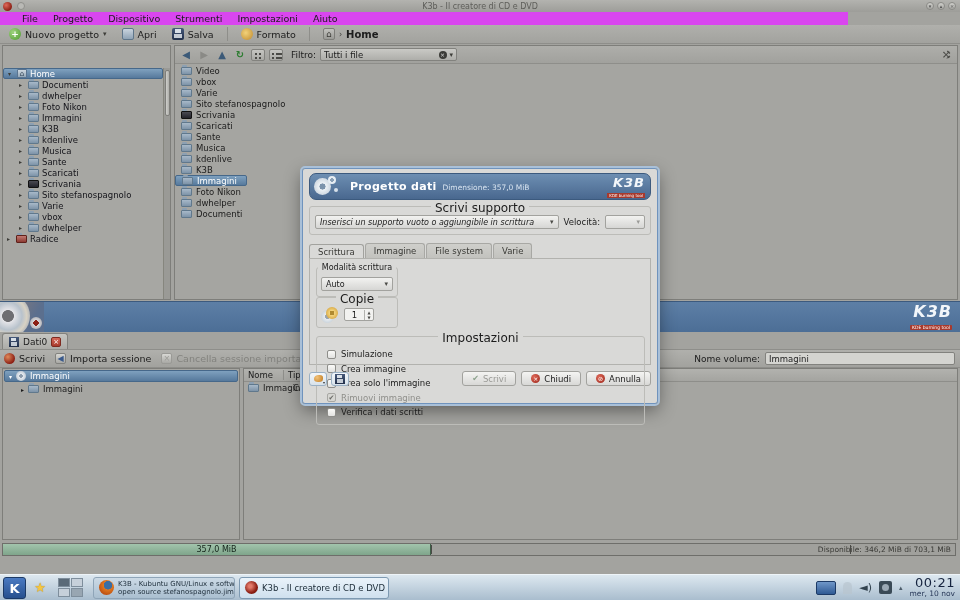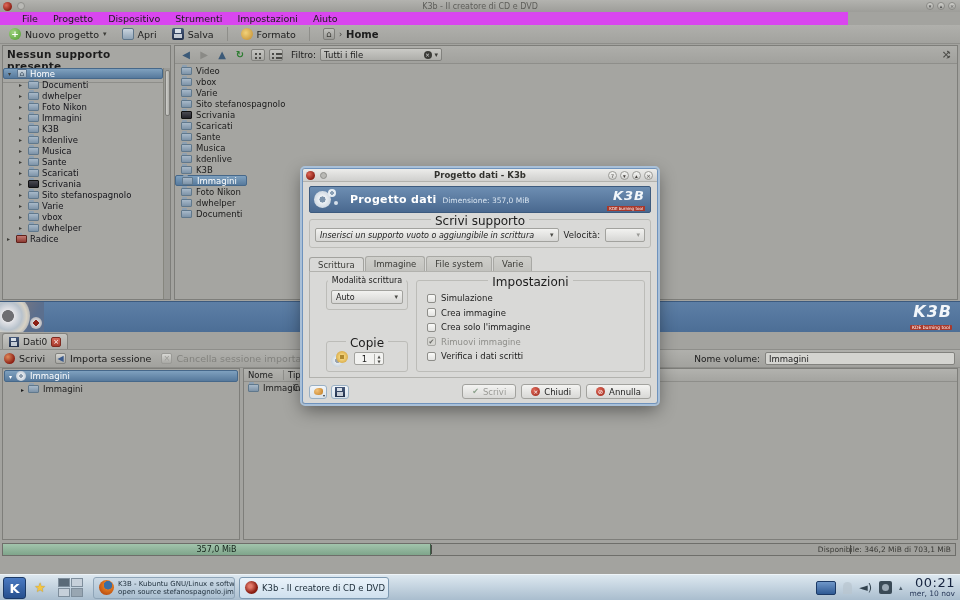--- a/index.html
+++ b/index.html
@@ -112,21 +112,21 @@
   .pavail{position:absolute;right:4px;top:0;height:11px;display:flex;align-items:center;font-size:7.5px;color:#3a3a36;}
   .statusbar{left:0;top:558px;width:960px;height:14px;display:flex;align-items:center;justify-content:flex-end;gap:14px;font-size:8.5px;color:#33332f;padding-right:5px;}
   .templed{display:inline-block;width:12px;height:7px;background:linear-gradient(#9cc49c,#5f9a5f);border:1px solid #3f6f3f;border-radius:1px;margin-right:3px;vertical-align:middle;}
 
   
   .dialog{left:302px;top:168px;width:356px;height:236px;background:#d9d9d7;border:1px solid #6f93bd;outline:2px solid #a9c0d8;border-radius:3px;box-shadow:0 6px 18px rgba(0,0,0,.45);z-index:10;font-size:9px;}
   .dtitle{height:13px;background:linear-gradient(#ececea,#cfcfcd);border-bottom:1px solid #b2b2ae;display:flex;align-items:center;border-radius:2px 2px 0 0;}
   .dtitle .dtext{position:absolute;left:0;right:0;text-align:center;font-weight:bold;font-size:8.5px;color:#33332f;}
   .dbtns{margin-left:auto;display:flex;gap:3px;margin-right:4px;z-index:2;}
   .dbtn{width:9px;height:9px;border-radius:50%;background:linear-gradient(#f6f6f4,#d2d2d0);border:1px solid #9a9a96;font-size:5.5px;line-height:8px;text-align:center;color:#44403c;}
-  .dheader{margin:4px 6px 3px 6px;height:27px;background:linear-gradient(#6d8eb2,#49688f);border:1px solid #3c5a7e;border-radius:2px;position:relative;display:flex;align-items:center;overflow:hidden;}
+  .dheader{margin:4px 6px 3px 6px;height:27px;background:linear-gradient(#6d8eb2,#49688f);border:1px solid #3c5a7e;border-radius:7px;position:relative;display:flex;align-items:center;overflow:hidden;}
   .hcd{position:relative;width:30px;height:22px;margin-left:4px;flex:none;}
   .hcd .c1{position:absolute;left:0;top:2px;width:17px;height:17px;border-radius:50%;background:radial-gradient(circle,#7c93ab 24%,#eef2f6 27%,#ccd6e0 75%);}
   .hcd .c2{position:absolute;left:14px;top:0;width:8px;height:8px;border-radius:50%;background:radial-gradient(circle,#8aa0b6 28%,#e6edf3 32%);}
   .hcd .c3{position:absolute;left:20px;top:12px;width:4px;height:4px;border-radius:50%;background:#d6e0ea;}
   .hmain{display:flex;align-items:baseline;gap:6px;margin-left:6px;}
   .htitle{font-weight:bold;font-size:11px;color:#fff;letter-spacing:.3px;}
   .hsize{font-size:7.5px;color:#d8e4f0;}
   .hlogo{position:absolute;right:5px;top:2px;text-align:right;}
   .hlogo .big{font-size:13px;font-weight:bold;font-style:italic;color:#f2f6fa;line-height:13px;letter-spacing:1px;}
   .hlogo .tag{display:inline-block;background:#a8392c;color:#fff;font-size:4px;padding:0 2px;}
@@ -136,21 +136,21 @@
   .mediumgrp{margin:6px 6px 2px 6px;padding:8px 5px 5px 5px;}
   .medrow{display:flex;align-items:center;gap:5px;}
   .dcombo{display:flex;align-items:center;background:linear-gradient(#f2f2f0,#d6d6d4);border:1px solid #a2a29e;border-radius:2px;height:14px;padding:0 4px;gap:4px;}
   .dcombo .cval{flex:1;font-size:8px;font-style:italic;white-space:nowrap;overflow:hidden;}
   .dcombo .car{font-size:7px;color:#4a4a46;}
   .medcombo{flex:1;}
   .spdcombo{width:40px;}
   .dtabs{display:flex;margin:8px 6px 0 6px;gap:1px;}
   .dtab{padding:2px 8px 2px 8px;font-size:8.5px;background:linear-gradient(#cfcfcb,#c2c2be);border:1px solid #a8a8a4;border-bottom:none;border-radius:3px 3px 0 0;color:#3a3a36;}
   .dtab.active{background:#d9d9d7;font-weight:normal;position:relative;top:1px;border-color:#a2a29e;}
-  .dcontent{margin:0 6px;border:1px solid #b2b2ae;height:107px;position:relative;background:#d9d9d7;display:flex;padding:8px 5px 5px 16px;gap:8px;}
+  .dcontent{margin:0 6px;border:1px solid #b2b2ae;height:107px;position:relative;background:#d9d9d7;display:flex;padding:8px 5px 5px 6px;gap:8px;flex-direction:column;}
   .leftcol{width:82px;display:flex;flex-direction:column;}
   .modegrp{padding:9px 4px 5px 4px;}
   .modegrp .dcombo{width:100%;}
   .copiesgrp{margin-top:auto;padding:9px 4px 5px 4px;display:flex;align-items:center;gap:5px;}
   .cdstack{position:relative;width:18px;height:15px;flex:none;}
   .cdstack .d1{position:absolute;left:0;top:3px;width:13px;height:13px;border-radius:50%;background:radial-gradient(circle,#9aa4ae 24%,#e8edf2 28%,#c8d2da 75%);}
   .cdstack .d2{position:absolute;left:5px;top:0;width:12px;height:12px;border-radius:50%;background:radial-gradient(circle,#b08a30 26%,#f2d27a 30%,#d8aa48 75%);}
   .spin{display:flex;align-items:center;background:#f2f2f0;border:1px solid #a2a29e;border-radius:2px;height:13px;width:30px;}
   .spin .sval{flex:1;text-align:center;font-size:8.5px;}
   .spin .arrows{display:flex;flex-direction:column;border-left:1px solid #b2b2ae;width:9px;}
@@ -242,27 +242,20 @@
     </div>
     <div class="tsep"></div>
     <div class="tbtn">
       <span class="ticon i-home">⌂</span>
       <span style="font-size:8px;color:#3c3c38">›</span>
       <span class="homecrumb">Home</span>
     </div>
   </div>
 
   <div class="abs devpanel">
-    <div class="devhead">
-      <div class="devstatus">Nessun supporto presente</div>
-      <div class="devname">
-        <span class="driveicon"></span>
-        <span>HP - DVD Writer 1070r</span>
-      </div>
-    </div>
     <div class="tree">
       <div class="trow sel">
         <span class="exp">▾</span>
         <span class="homeicon">⌂</span>
         <span>Home</span>
       </div>
       <div class="trow child">
           <span class="exp">▸</span>
           <span class="fold"></span>
           <span>Documenti</span>
@@ -349,21 +342,21 @@
       <span class="navb dis">▶</span>
       <span class="navb">▲</span>
       <span class="navb reload">↻</span>
       <span class="viewb">
           <span class="dots"></span>
         </span>
       <span class="viewb">
           <span class="lines"></span>
         </span>
       <span class="filterlbl">Filtro:</span>
-      <span class="combo" style="width:122px">
+      <span class="combo" style="width:137px">
         <span class="cval">Tutti i file</span>
         <span class="clr">×</span>
         <span class="car">▾</span>
       </span>
       <span class="wrench">⚒</span>
     </div>
     <div class="filelist">
       <div class="frow">
           <span class="fold"></span>
           <span>Video</span>
@@ -491,31 +484,20 @@
     <div class="pfill" style="width:428px">
       <span>357,0 MiB</span>
     </div>
     <div class="pmark" style="left:428px"></div>
     <div class="pmark" style="left:847px"></div>
     <div class="pavail">Disponibile: 346,2 MiB di 703,1 MiB</div>
   </div>
 
 
   <div class="abs dialog">
-    <div class="dtitle" style="position:relative">
-      <div class="dtext">Progetto dati - K3b</div>
-      <div class="k3bmini"></div>
-      <div class="ghostdot" style="width:7px;height:7px"></div>
-      <div class="dbtns">
-        <div class="dbtn">?</div>
-        <div class="dbtn">▾</div>
-        <div class="dbtn">▴</div>
-        <div class="dbtn">×</div>
-      </div>
-    </div>
 
     <div class="dheader">
       <div class="hcd">
           <div class="c1"></div>
           <div class="c2"></div>
           <div class="c3"></div>
         </div>
       <div class="hmain">
         <span class="htitle">Progetto dati</span>
         <span class="hsize">Dimensione: 357,0 MiB</span>

